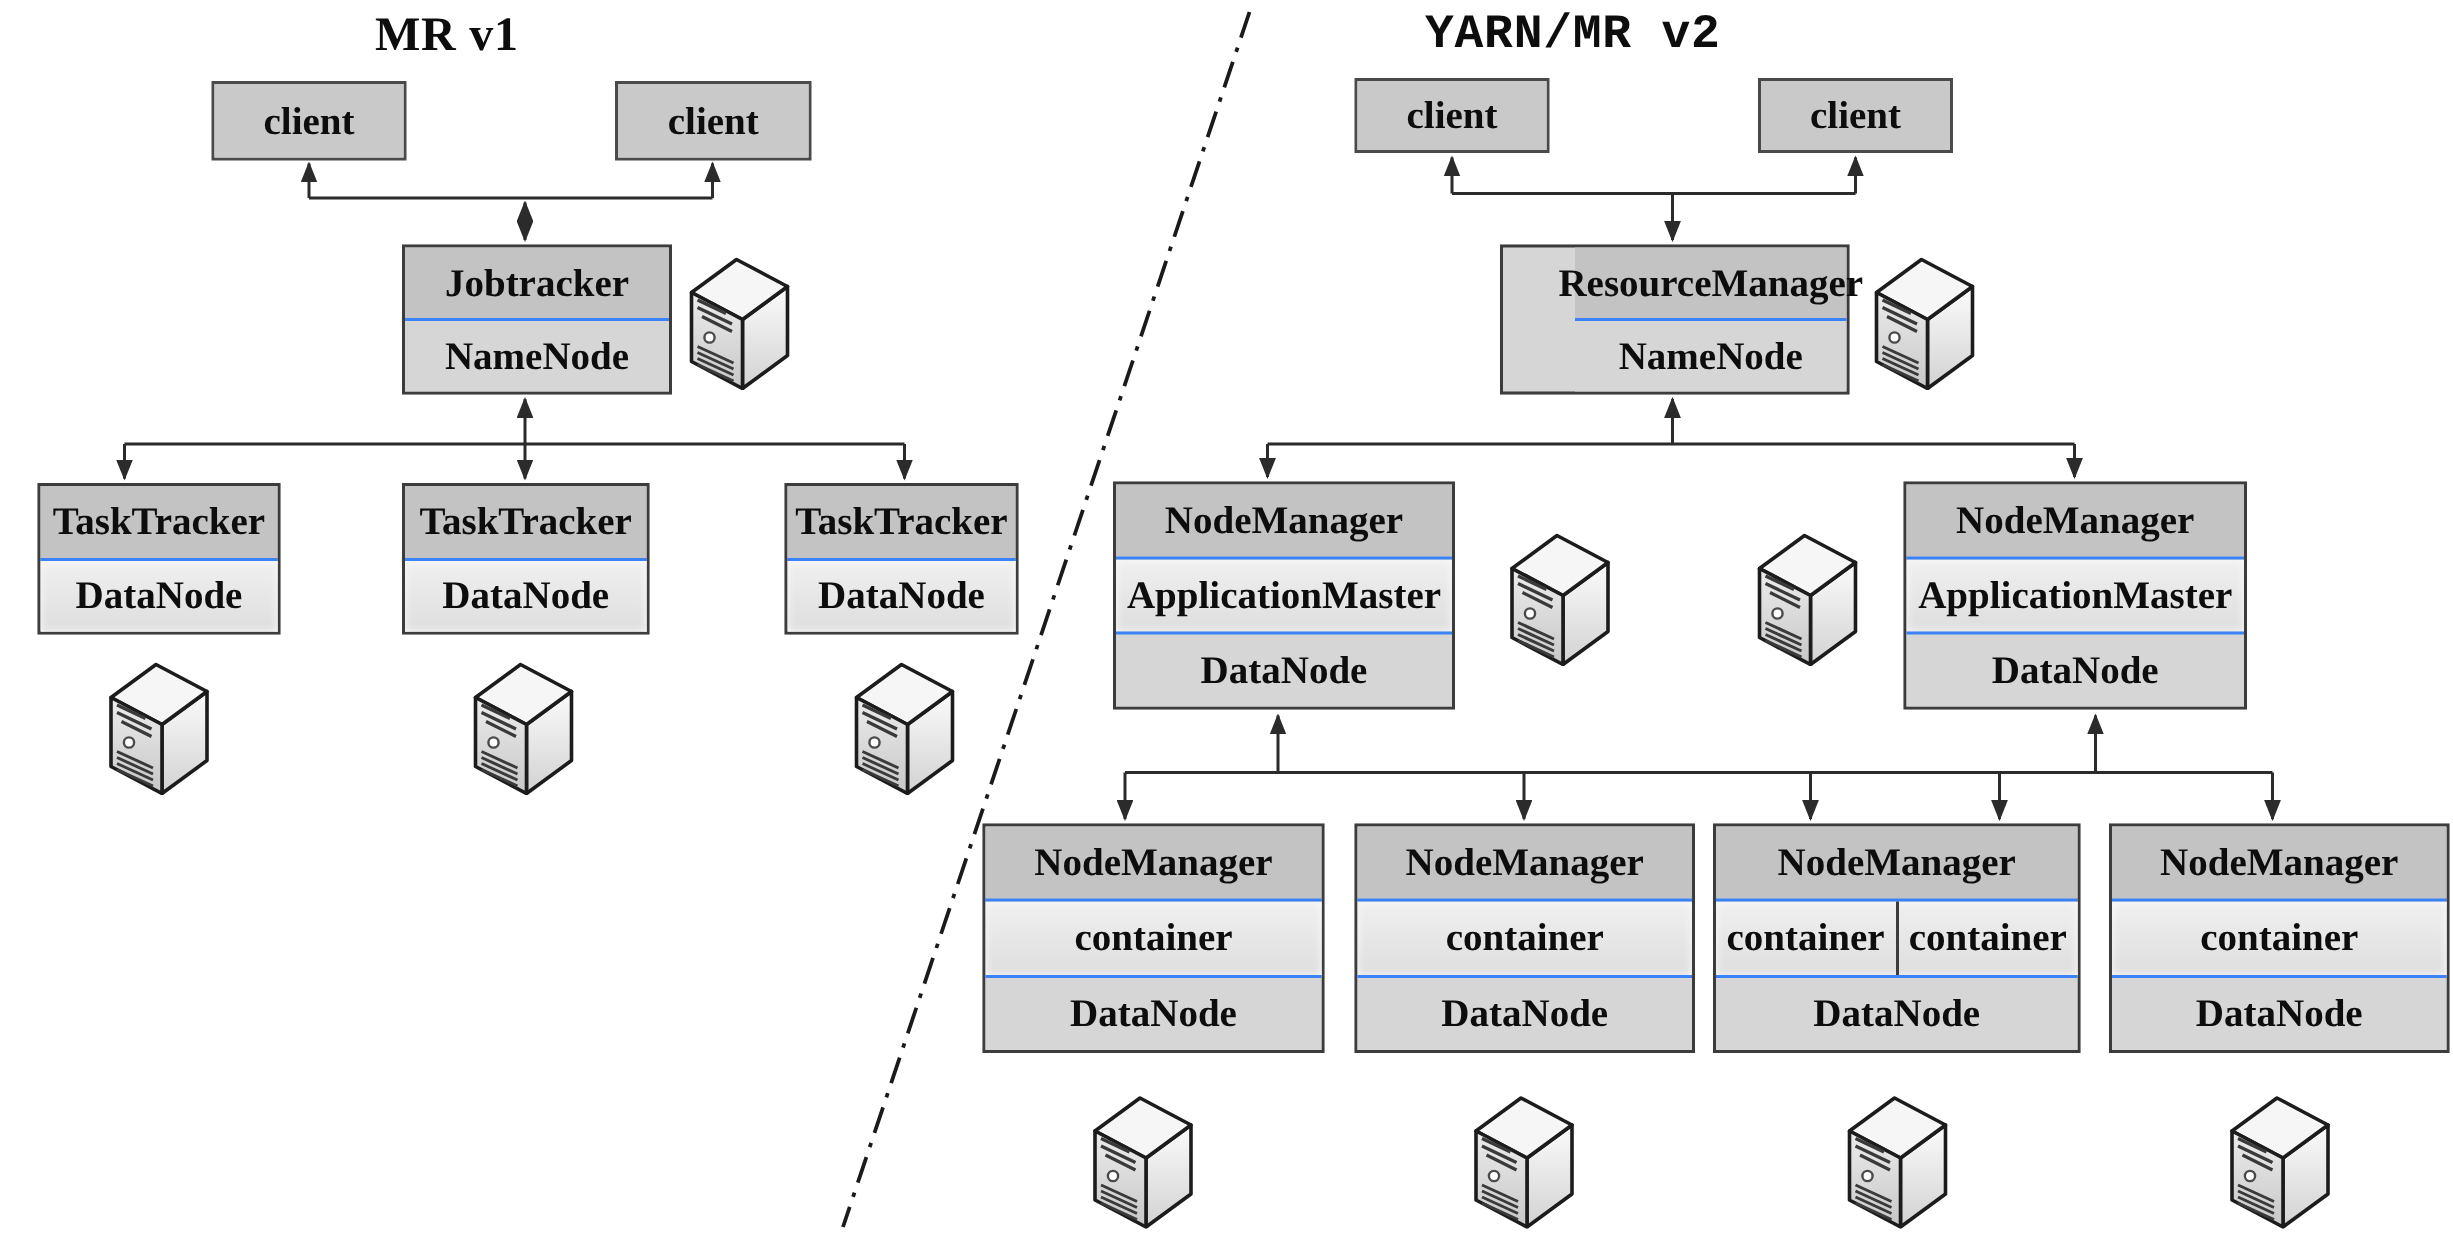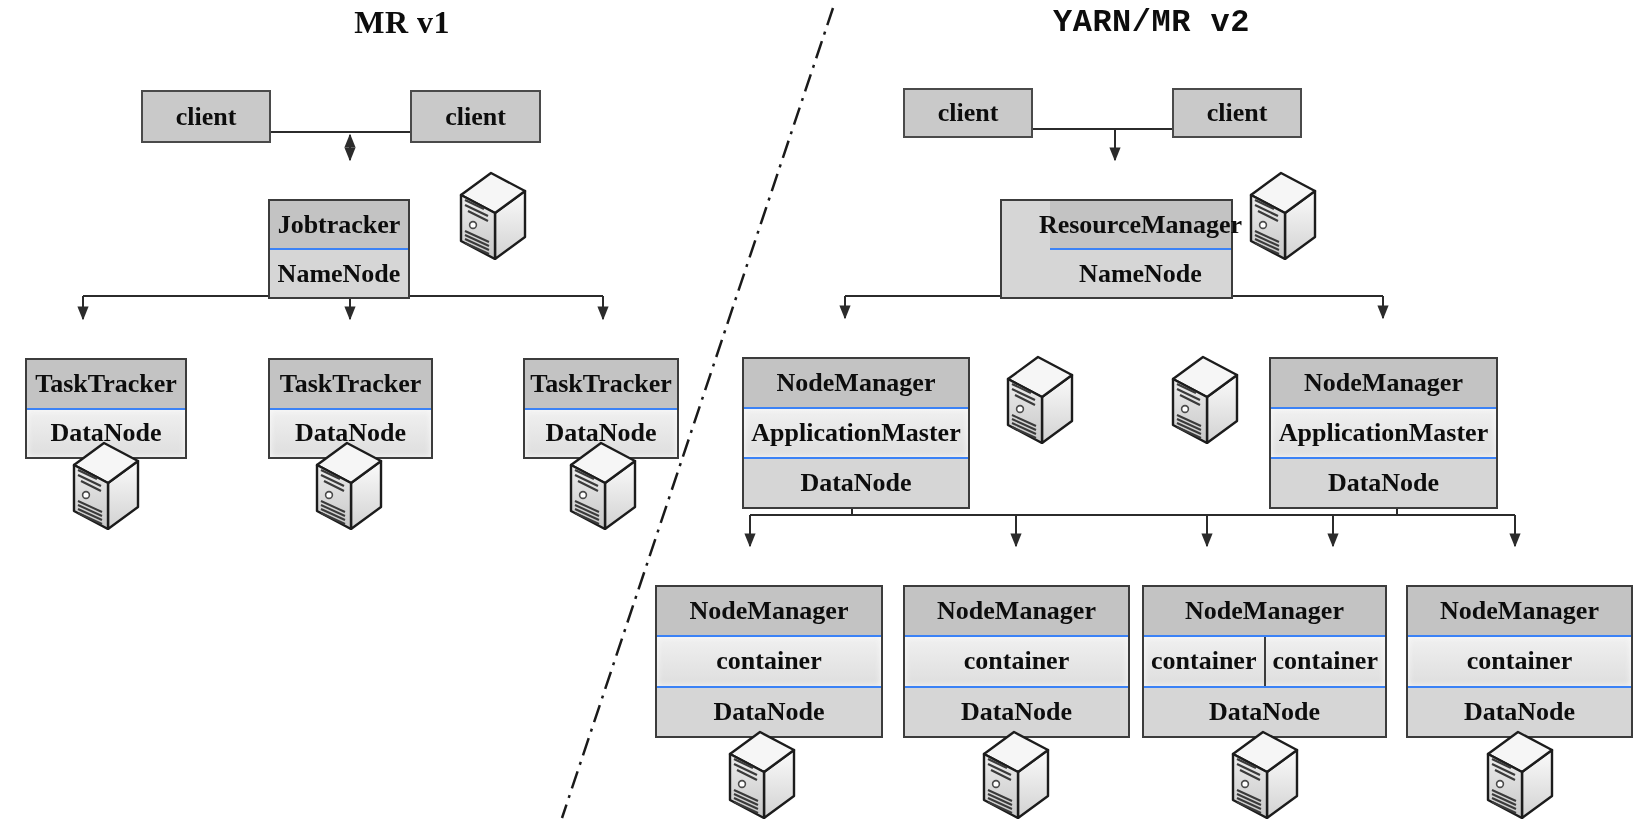--- a/index.html
+++ b/index.html
@@ -1,26 +1,26 @@
 <!DOCTYPE html>
 <html><head>
 <meta charset="utf-8">
 <style>
   html,body{margin:0;padding:0;background:#ffffff;}
   #canvas{
     position:relative;width:1635px;height:826px;background:#ffffff;overflow:hidden;
     font-family:"Liberation Serif","DejaVu Serif",serif;color:#0d0d0d;
   }
   .title{
-    position:absolute;font-size:32px;font-weight:bold;text-align:right;
+    position:absolute;font-size:32px;font-weight:bold;text-align:left;
     white-space:nowrap;letter-spacing:0.5px;
   }
   .box{
     position:absolute;border:2px solid #3c3c3c;box-sizing:border-box;
-    display:flex;flex-direction:column;background:#d6d6d6;margin-top:36px;
+    display:flex;flex-direction:column;background:#d6d6d6;
   }
   .row{
     flex:1;display:flex;align-items:center;justify-content:center;
     font-weight:bold;font-size:26px;white-space:nowrap;
   }
   .row + .row{border-top:2px solid #3b82f6;}
   .row.dark{background:#c3c3c3;}
   .row.mid{background:#d6d6d6;}
   .row.light{background:linear-gradient(180deg,#f0f0f0 0%,#e6e6e6 55%,#dedede 100%);box-shadow:inset 0 0 6px #fafafa;}
   .box.client{background:#c9c9c9;border-color:#4a4a4a;}
@@ -96,21 +96,21 @@
 
   <div class="title" style="left:250px;top:4px;width:200px;">MR v1</div>
 
   <div class="box client" style="left:141px;top:54px;width:130px;height:53px;">
     <div class="row">client</div>
   </div>
   <div class="box client" style="left:410px;top:54px;width:131px;height:53px;">
     <div class="row">client</div>
   </div>
 
-  <div class="box" style="left:268px;top:163px;width:142px;height:100px;">
+  <div class="box" style="left:268px;top:163px;width:180px;height:100px;">
     <div class="row dark">Jobtracker</div>
     <div class="row mid">NameNode</div>
   </div>
 
   <div class="box" style="left:25px;top:322px;width:162px;height:101px;">
     <div class="row dark">TaskTracker</div>
     <div class="row light">DataNode</div>
   </div>
   <div class="box" style="left:268px;top:322px;width:165px;height:101px;">
     <div class="row dark">TaskTracker</div>

